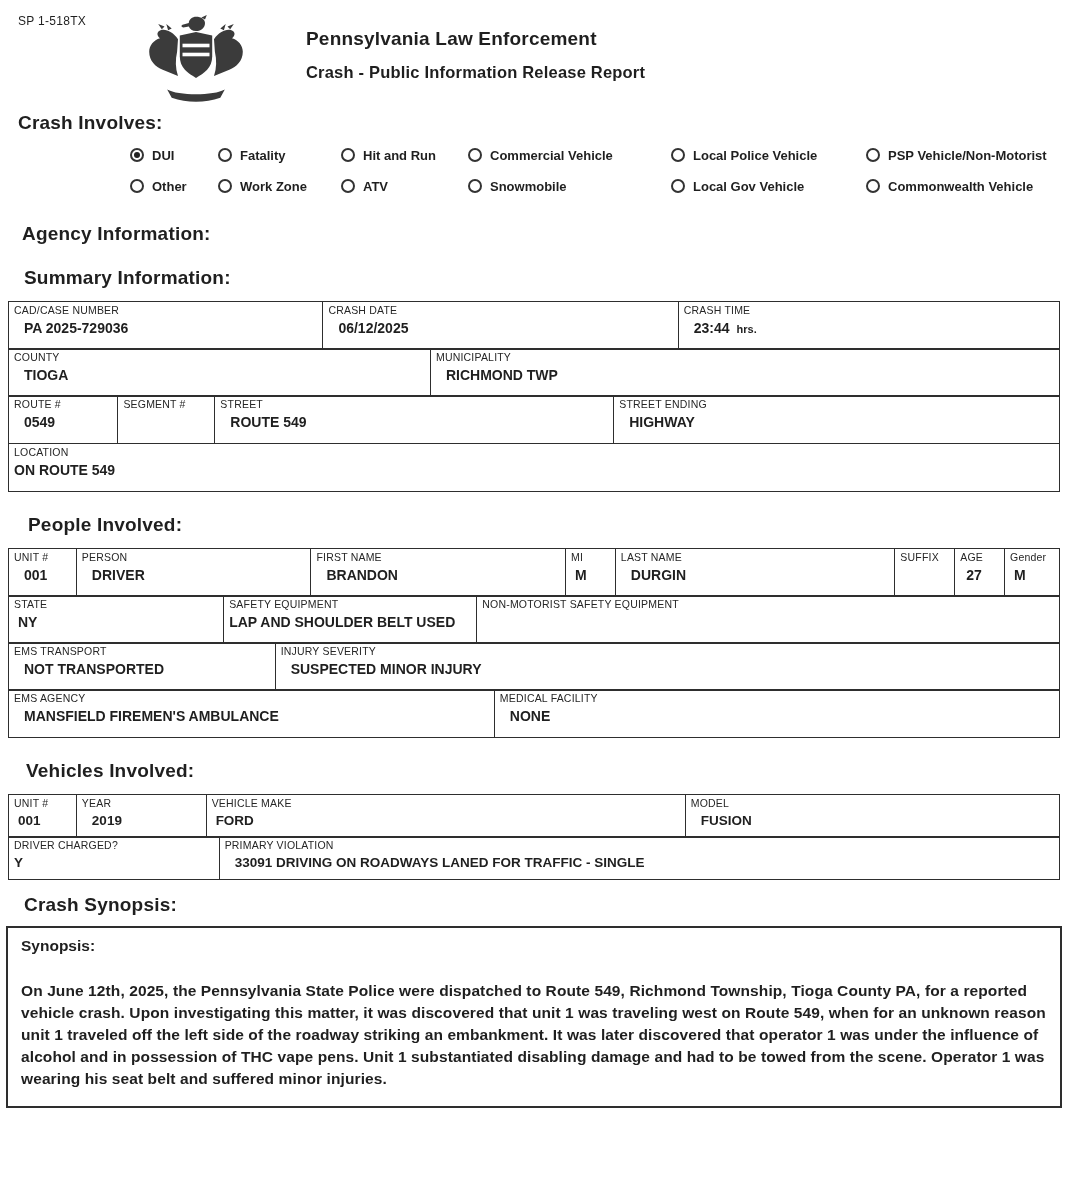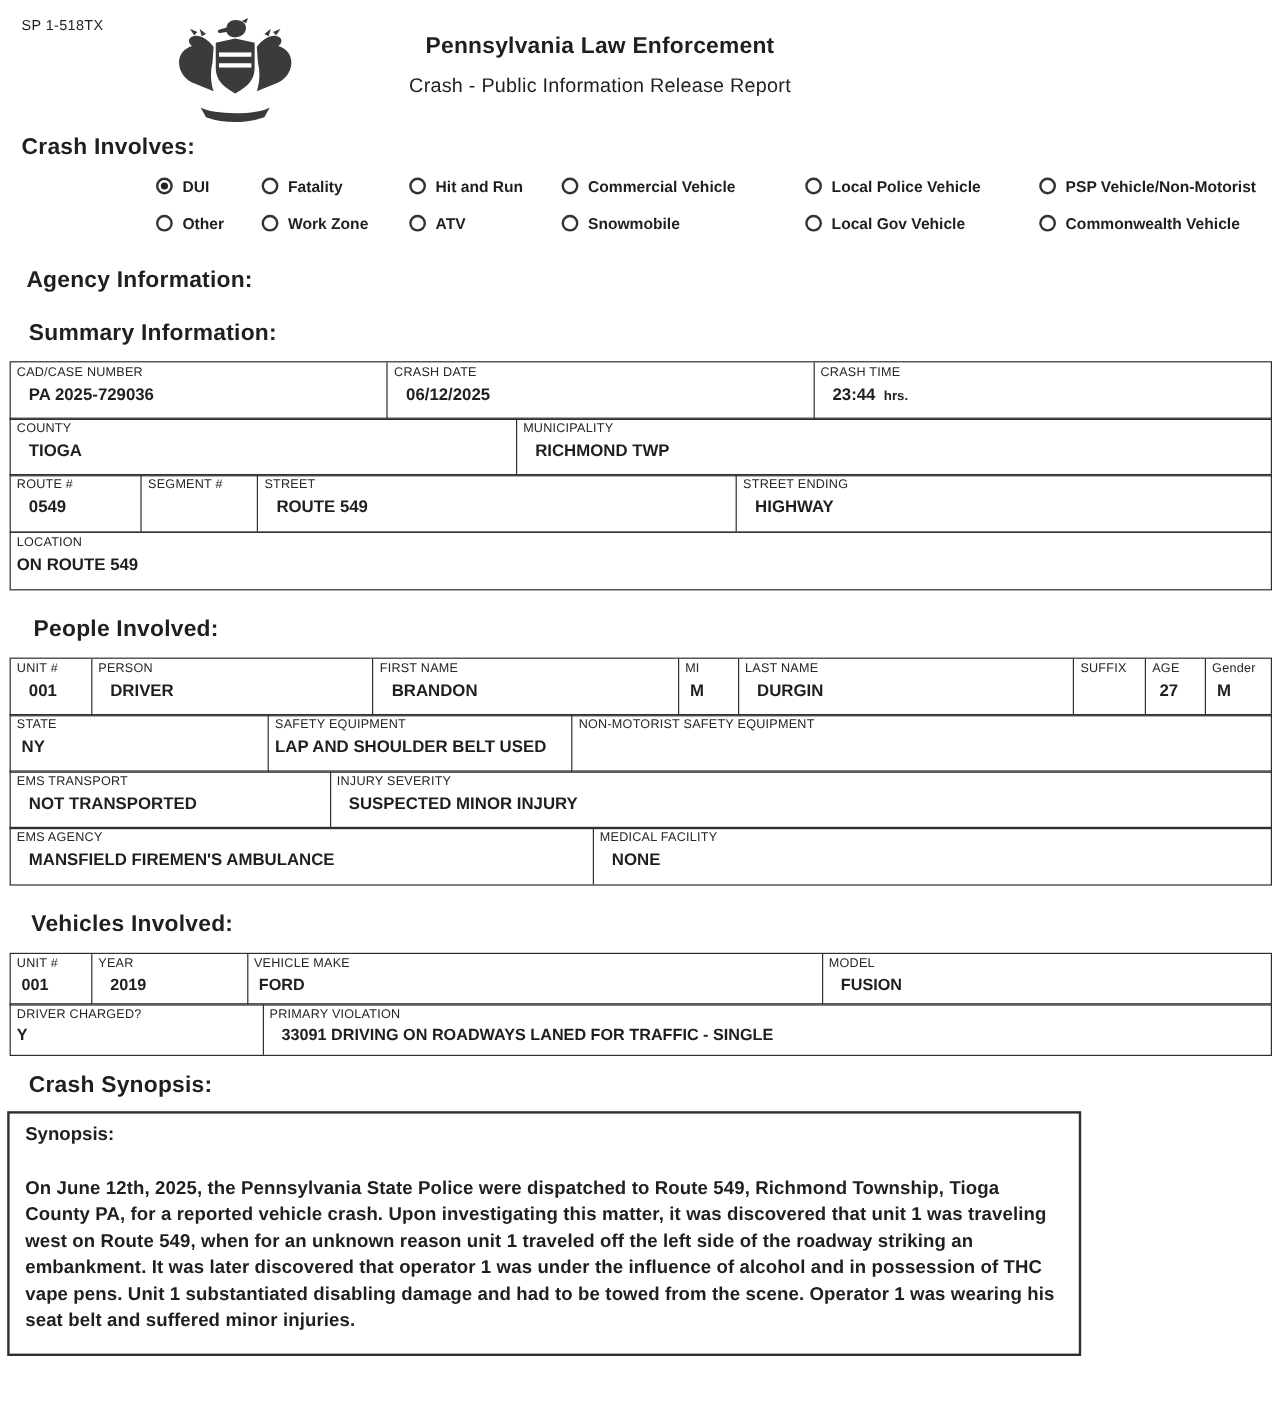--- a/index.html
+++ b/index.html
@@ -9,23 +9,23 @@
     width:1068px; height:1183px; background:#ffffff; overflow:hidden;
     font-family:"Liberation Sans", sans-serif; color:var(--ink);
     -webkit-font-smoothing:antialiased;
   }
   .page { position:relative; width:1068px; height:1183px; }
 
   
   .hdr { position:relative; height:106px; }
   .form-number { position:absolute; left:18px; top:14px; font-size:12px; letter-spacing:.3px; }
   .logo { position:absolute; left:140px; top:14px; width:112px; height:90px; }
-  .titles { position:absolute; left:290px; top:28px; width:420px; text-align:center; }
+  .titles { position:absolute; left:306px; top:28px; width:420px; }
   .title1 { font-size:19px; font-weight:bold; letter-spacing:.2px; }
-  .title2 { font-size:16.5px; font-weight:normal; margin-top:13px; letter-spacing:.2px; }
+  .title2 { font-size:16.5px; font-weight:bold; margin-top:13px; letter-spacing:.2px; }
 
   
   .sec-h { font-size:19px; font-weight:bold; letter-spacing:.2px; }
 
   
   .ci-head { margin:6px 0 10px 18px; }
   .radio-grid { display:flex; margin-left:130px; }
   .rcol { display:flex; flex-direction:column; gap:9px; }
   .ropt { display:flex; align-items:center; height:22px; }
   .rc { width:14px; height:14px; border:2px solid #333; border-radius:50%;
@@ -46,21 +46,21 @@
   .veh .cell { min-height:42px; }
   .veh .fvalue { font-size:13.5px; }
 
   .sh-agency   { margin:26px 0 12px 22px; }
   .sh-summary  { margin:22px 0 12px 24px; }
   .sh-people   { margin:22px 0 12px 28px; }
   .sh-vehicles { margin:22px 0 12px 26px; }
   .sh-synopsis { margin:14px 0 10px 24px; }
 
   
-  .syn-box { width:895px; margin-left:6px; border:2.5px solid var(--line); padding:9px 13px 16px 13px; }
+  .syn-box { width:1056px; margin-left:6px; border:2.5px solid var(--line); padding:9px 13px 16px 13px; }
   .syn-label { font-size:15.5px; font-weight:bold; }
   .syn-text { margin-top:25px; font-size:15.5px; font-weight:bold; line-height:22px; letter-spacing:.1px; }
 </style>
 </head>
 <body>
 
 <div class="page">
 
   <div class="hdr">
     <div class="form-number">SP 1-518TX</div>

